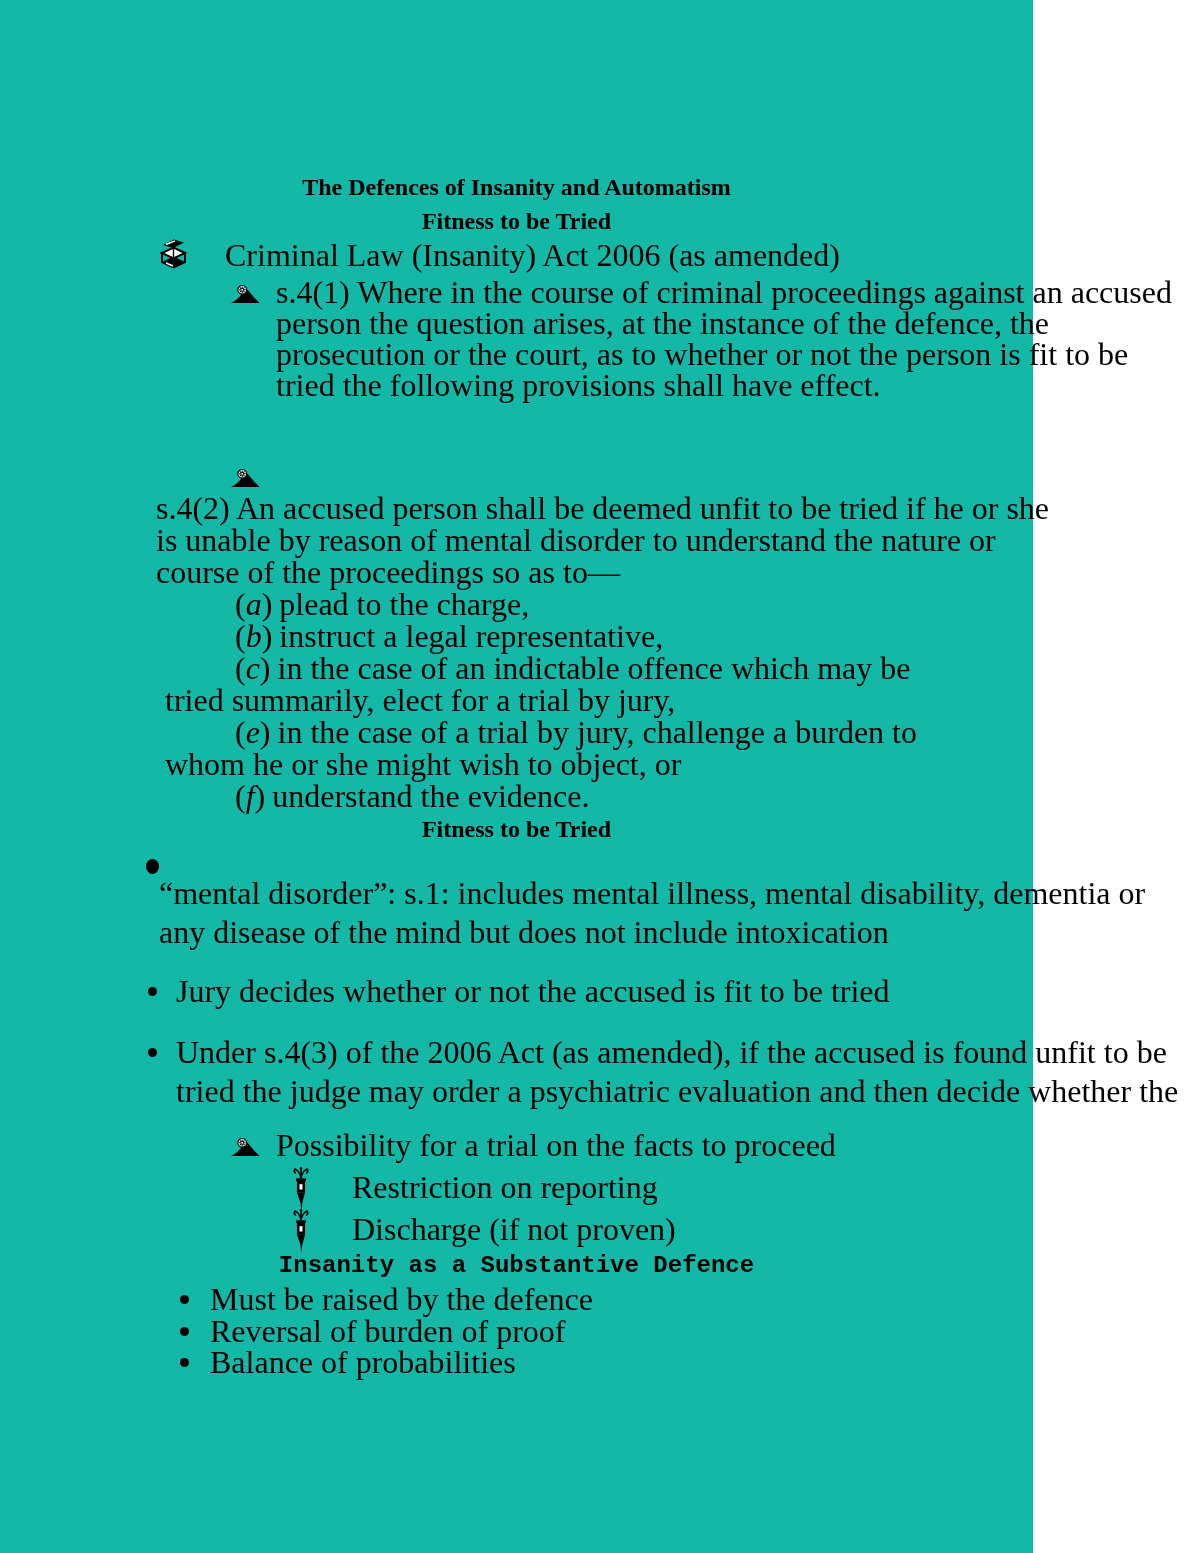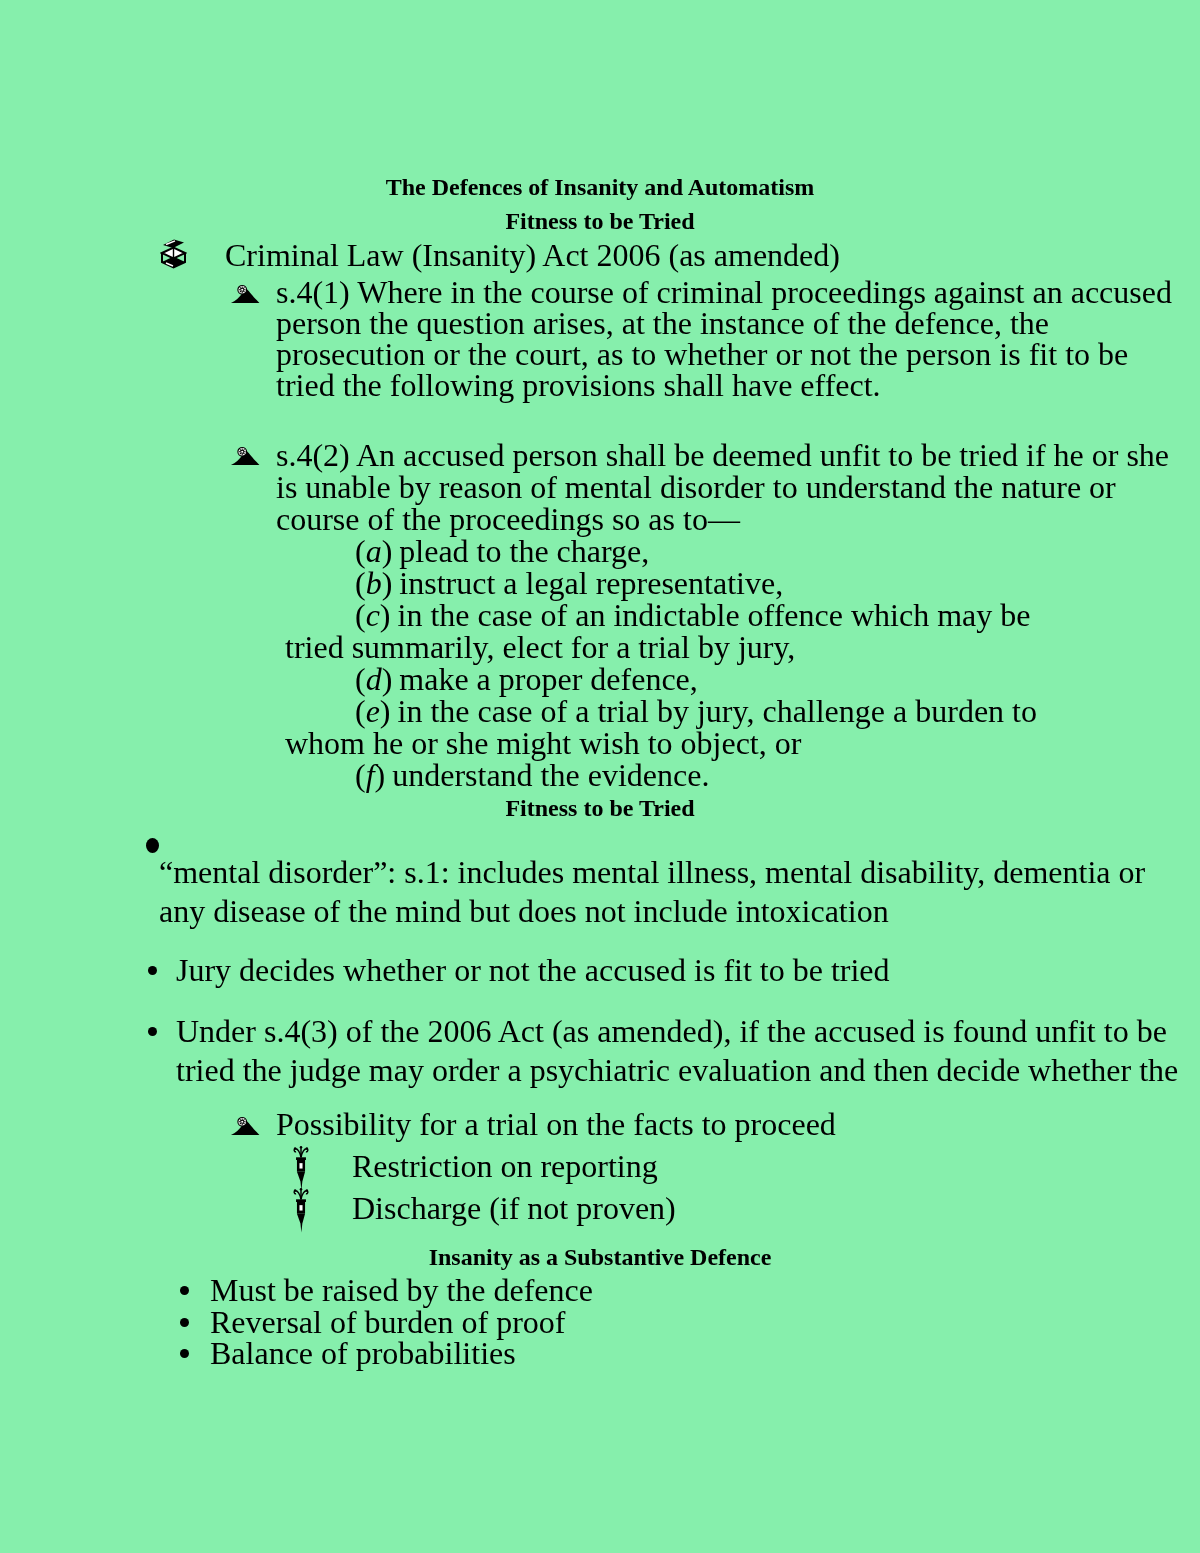--- a/index.html
+++ b/index.html
@@ -1,22 +1,22 @@
 <!DOCTYPE html>
 <html><head>
 <meta charset="utf-8">
 <style>
   html, body { margin: 0; padding: 0; background: #ffffff; }
   body {
     width: 1200px; height: 1553px; overflow: hidden;
     font-family: "Liberation Serif", "DejaVu Serif", serif;
     color: #000000;
   }
-  .page { box-sizing: border-box; width: 1200px; height: 1553px;
-          padding: 170px 140px 0 140px; background: #86efac; }
+  .page { box-sizing: border-box; width: 1033px; height: 1553px;
+          padding: 170px 140px 0 140px; background: #14b8a6; }
 
   .heading { font-size: 24px; font-weight: bold; line-height: 34px;
              text-align: center; white-space: nowrap; }
 
   .txt { font-size: 32px; line-height: 31px; white-space: nowrap; }
 
   .row { display: flex; align-items: flex-start; }
   .icon { flex: none; position: relative; }
   .icon svg { position: absolute; left: 0; }
 
@@ -25,21 +25,21 @@
   .icon-books { width: 27px; height: 31px; margin-left: 20px; }
   .icon-books svg { top: -2px; }
   .row-act .txt { margin-left: 38px; }
 
   
   .icon-mtn { width: 30px; height: 31px; margin-left: 90px; }
   .icon-mtn svg { top: 7px; }
   .lvl2-text { margin-left: 16px; }
 
   .block-s41 { margin-top: 6px; }
-  .block-s42 { margin-top: 38px; }
+  .block-s42 { margin-top: 60px; flex-direction: column; }
   .block-s42 .txt { line-height: 32px; }
 
   .sub-item { margin-left: 79px; }
   .sub-cont { margin-left: 9px; }
   .pc { margin-right: 7px; }
 
   
   .fb { display: flex; align-items: flex-start; }
   .fb .txt { line-height: 39px; margin-left: 19px; }
   .dot { flex: none; background: #000; border-radius: 50%; }
@@ -50,21 +50,21 @@
   .fb3 { margin-top: 22px; }
 
   .row-trial { margin-top: 19px; }
 
   
   .row-quill { margin-top: 11px; }
   .icon-quill { width: 18px; height: 31px; margin-left: 152px; }
   .icon-quill svg { top: -7px; }
   .row-quill .txtq { margin-left: 42px; }
 
-  .heading-insanity { margin-top: 16px; }
+  .heading-insanity { margin-top: 4px; font-family: Liberation Mono, monospace; }
 
   .endlist { margin-top: 1px; }
   .endlist .fb .txt { line-height: 31.5px; margin-left: 21px; }
   .endlist .dot { width: 9px; height: 9px; margin: 11px 0 0 40px; }
 
   .mid-heading { margin-top: 0; }
   i { font-style: italic; }
 </style>
 </head>
 <body>
@@ -120,21 +120,20 @@
       <div class="txt">is unable by reason of mental disorder to understand the nature or</div>
       <div class="txt">course of the proceedings so as to—</div>
 
       <div class="txt sub-item"><span>(</span><i>a</i><span class="pc">)</span><span>plead to the charge,</span></div>
 
       <div class="txt sub-item"><span>(</span><i>b</i><span class="pc">)</span><span>instruct a legal representative,</span></div>
 
       <div class="txt sub-item"><span>(</span><i>c</i><span class="pc">)</span><span>in the case of an indictable offence which may be</span></div>
       <div class="txt sub-cont">tried summarily, elect for a trial by jury,</div>
 
-      <div class="txt sub-item"><span>(</span><i>d</i><span class="pc">)</span><span>make a proper defence,</span></div>
 
       <div class="txt sub-item"><span>(</span><i>e</i><span class="pc">)</span><span>in the case of a trial by jury, challenge a burden to</span></div>
       <div class="txt sub-cont">whom he or she might wish to object, or</div>
 
       <div class="txt sub-item"><span>(</span><i>f</i><span class="pc">)</span><span>understand the evidence.</span></div>
     </div>
   </div>
 
   <div class="heading mid-heading">Fitness to be Tried</div>
 

